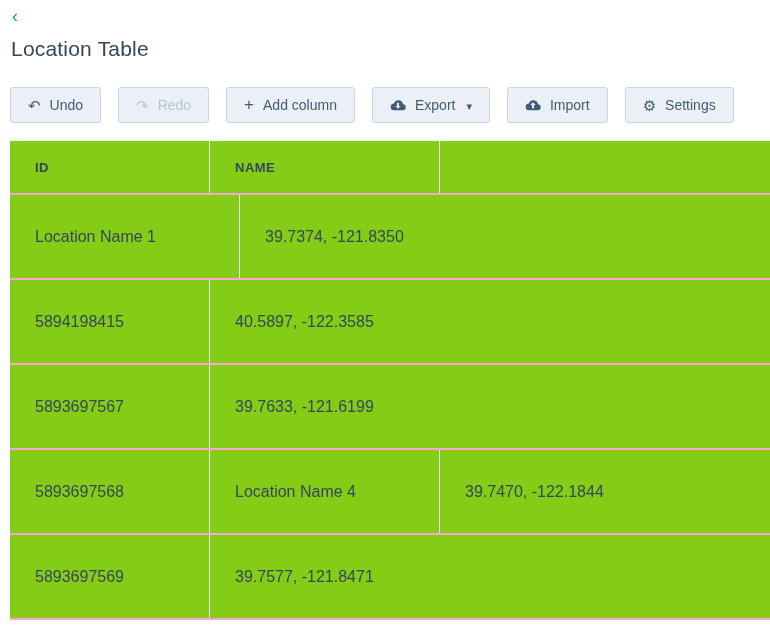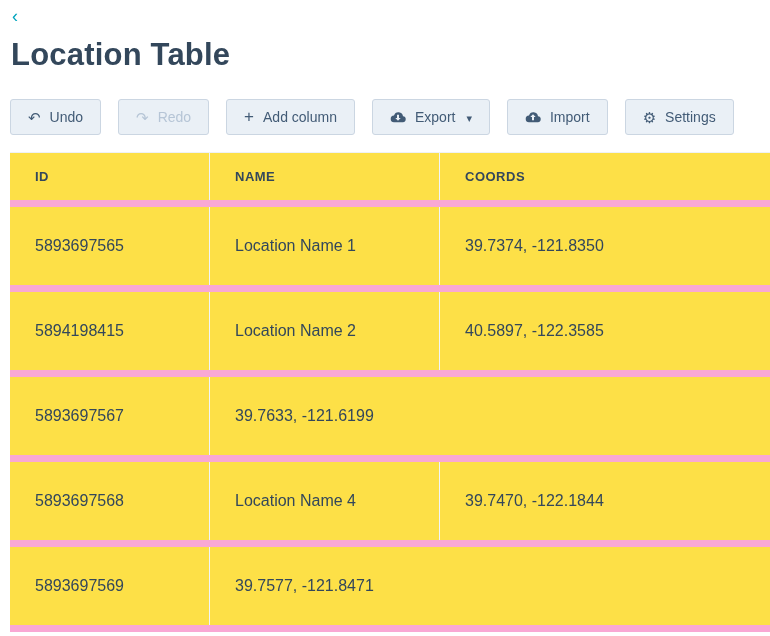--- a/index.html
+++ b/index.html
@@ -28,22 +28,22 @@
   .back-link .chevron {
     font-size: 18px;
     line-height: 1;
     position: relative;
     top: -1px;
   }
 
   
   .page-title {
     margin: 10px 0 0 11px;
-    font-size: 31px;
-    font-weight: 700;
+    font-size: 21px;
+    font-weight: 400;
     color: #33475b;
     letter-spacing: 0.2px;
   }
 
   
   .toolbar {
     display: flex;
     align-items: center;
     gap: 17px;
     margin: 26px 0 0 10px;
@@ -89,22 +89,22 @@
 
   
   .hubdb-table {
     margin: 17px 0 0 10px;
     width: 760px;
     border-top: 1px solid #eef2f6;
   }
   .t-row {
     display: flex;
     align-items: flex-start;
-    border-bottom: 7px solid #f9a8d4;
-    background: #fde047;
+    border-bottom: 2px solid #f9a8d4;
+    background: #84cc16;
   }
   .t-header { height: 54px; }
   .t-data { height: 85px; font-size: 16px; color: #33475b; }
 
   .cell { padding-left: 25px; height: 100%; display: flex; align-items: center; }
   .col-id   { width: 200px; border-right: 1px solid #f0f4f8; }
   .col-name { width: 230px; border-right: 1px solid #f0f4f8; }
   .col-coords { flex: 1; }
 
   .t-header .cell {
@@ -165,32 +165,29 @@
   <button class="btn">
     <span class="icn">⚙</span>
     <span>Settings</span>
   </button>
 </div>
 
 <div class="hubdb-table">
   <div class="t-row t-header">
     <div class="cell col-id">ID</div>
     <div class="cell col-name">NAME</div>
-    <div class="cell col-coords">COORDS</div>
-  </div>
-
-  <div class="t-row t-data">
-    <div class="cell col-id">5893697565</div>
+  </div>
+
+  <div class="t-row t-data">
     <div class="cell col-name">Location Name 1</div>
     <div class="cell col-coords">39.7374, -121.8350</div>
   </div>
 
   <div class="t-row t-data">
     <div class="cell col-id">5894198415</div>
-    <div class="cell col-name">Location Name 2</div>
     <div class="cell col-coords">40.5897, -122.3585</div>
   </div>
 
   <div class="t-row t-data">
     <div class="cell col-id">5893697567</div>
     <div class="cell col-coords">39.7633, -121.6199</div>
   </div>
 
   <div class="t-row t-data">
     <div class="cell col-id">5893697568</div>

